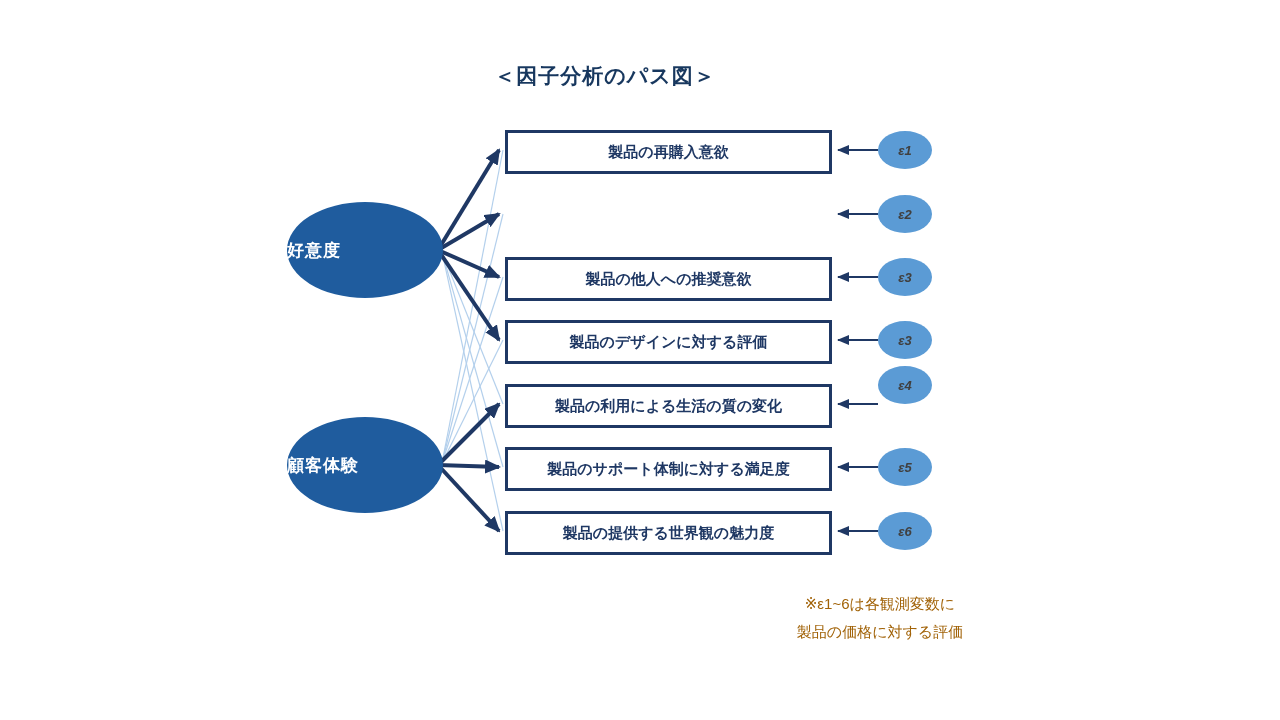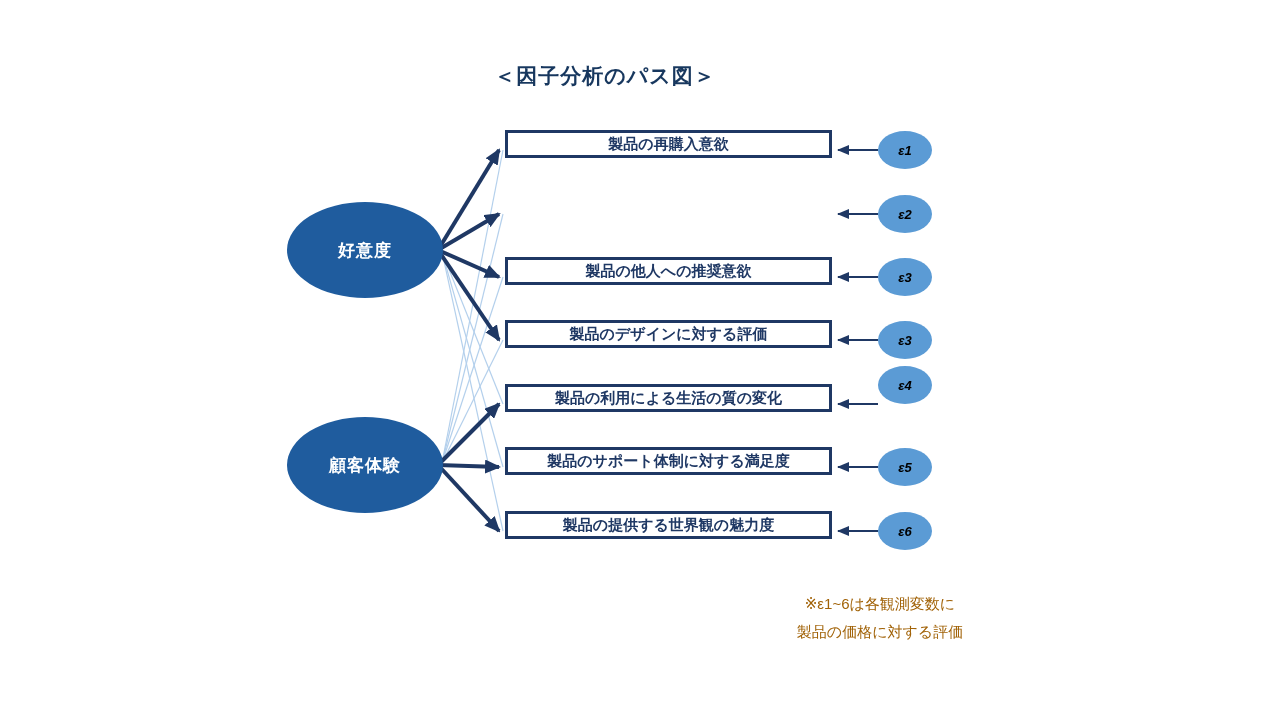--- a/index.html
+++ b/index.html
@@ -36,52 +36,51 @@
   .factor {
     position: absolute;
     left: 287px;
     width: 156px;
     height: 96px;
     border-radius: 50%;
     background: #1F5C9E;
     color: #ffffff;
     display: flex;
     align-items: center;
-    justify-content: center;
     font-weight: bold;
     font-size: 17px;
     letter-spacing: 1px;
   }
   .factor-1 { top: 202px; }
   .factor-2 { top: 417px; }
 
   .obs-box {
     position: absolute;
     left: 505px;
     width: 327px;
-    height: 28px;
+    height: 44px;
     box-sizing: border-box;
     background: #ffffff;
     border: 3px solid #1F3864;
     display: flex;
     align-items: center;
     justify-content: center;
     font-weight: bold;
     font-size: 15px;
     color: #1F3864;
   }
 
   .eps-circle {
     position: absolute;
     left: 878px;
     width: 54px;
     height: 38px;
     border-radius: 50%;
     background: #5B9BD5;
-    color: #000000;
+    color: #404040;
     display: flex;
     align-items: center;
     justify-content: center;
     font-weight: bold;
     font-style: italic;
     font-size: 13px;
   }
 
   .note {
     position: absolute;

